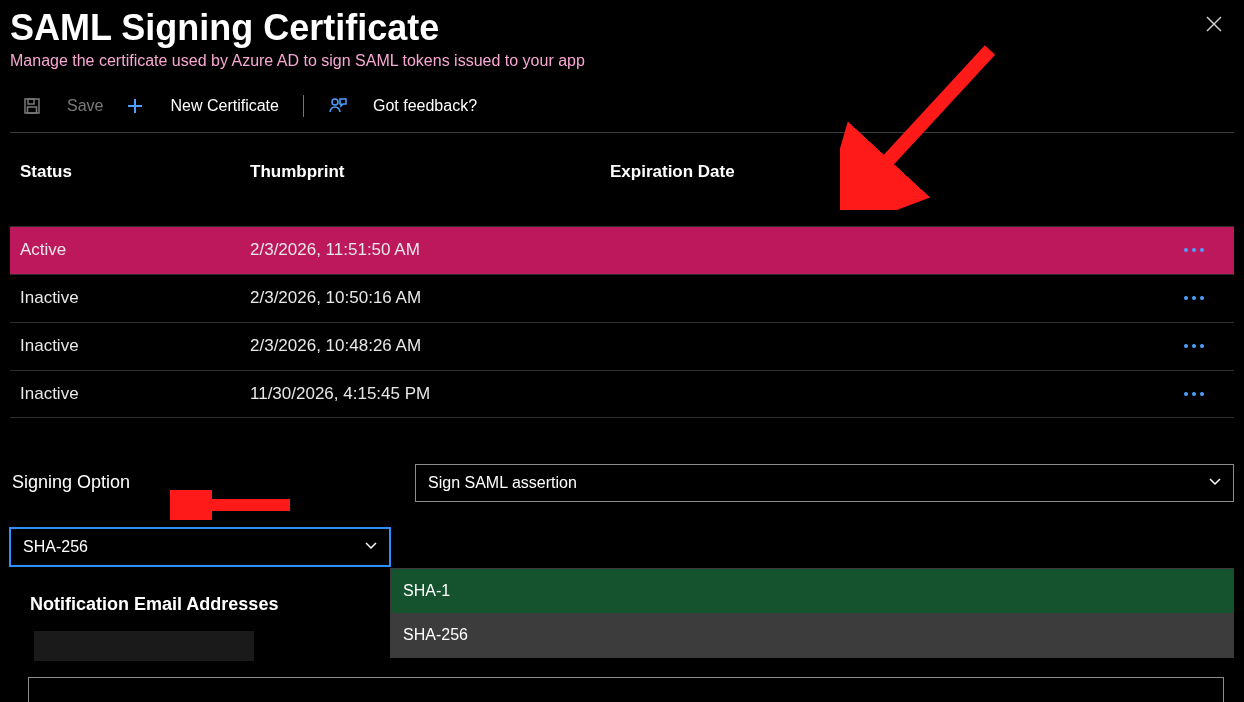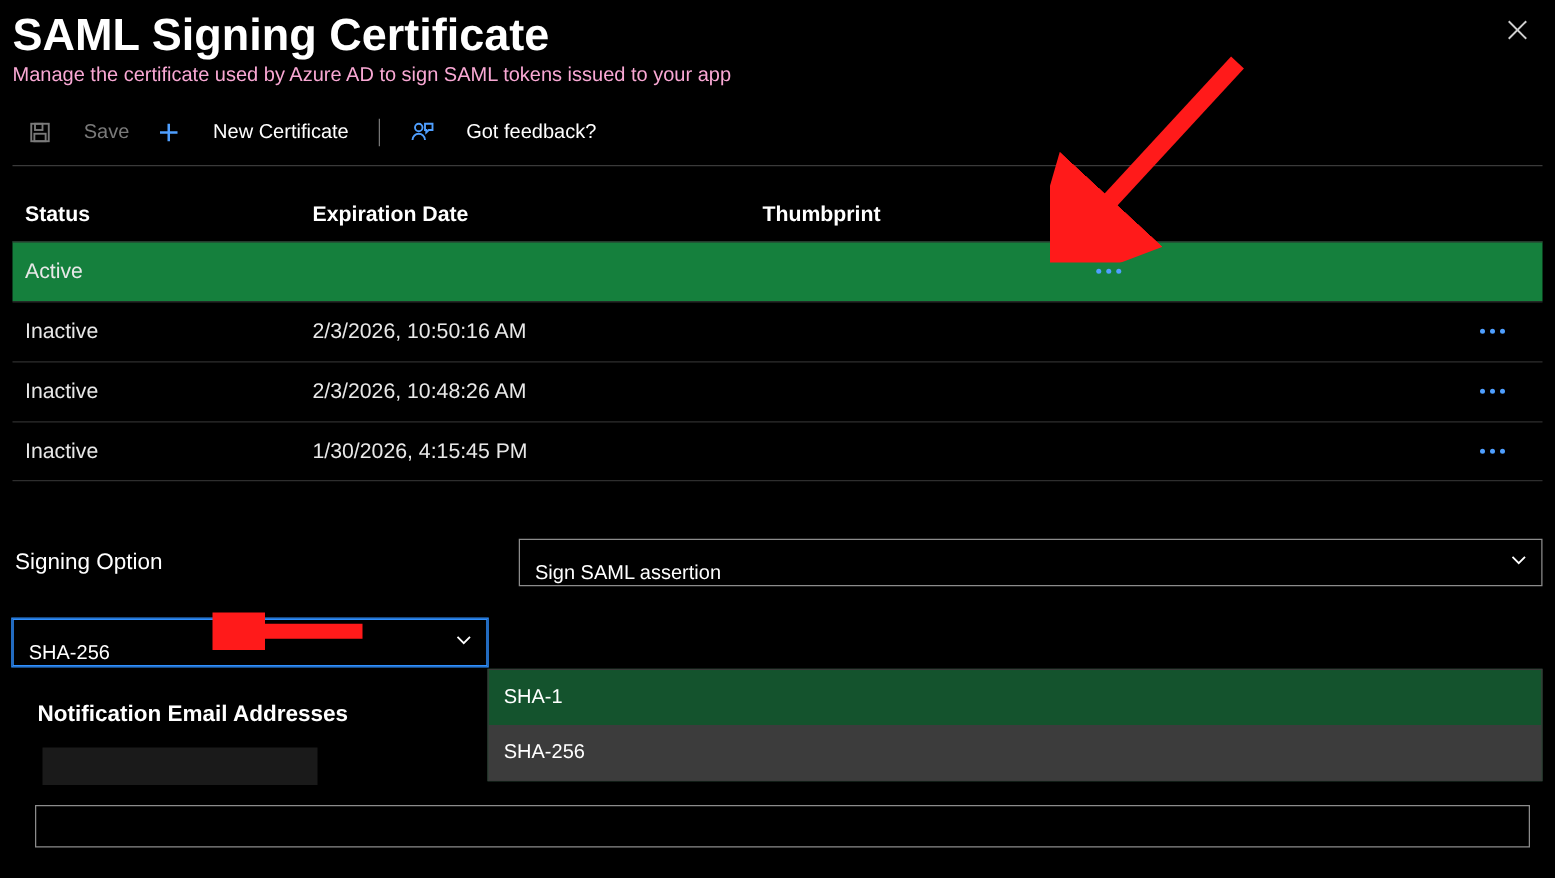--- a/index.html
+++ b/index.html
@@ -16,28 +16,28 @@
   .tb-item .lbl { font-size:16px; color:#fff; }
   .tb-item.disabled .lbl { color:#7a7a7a; }
   .tb-item .ic { width:20px; height:20px; display:inline-flex; align-items:center; justify-content:center; }
   .tb-sep { width:1px; height:22px; background:#767676; margin:0 8px; }
   .accent { color:#4f9fff; }
 
   .table { margin-top:18px; }
   .thead, .trow { display:grid; grid-template-columns: 230px 360px 1fr 60px; align-items:center; padding:0 10px; }
   .thead { height:42px; font-weight:600; font-size:17px; color:#fff; }
   .trow { height:48px; border-top:1px solid #2e2e2e; font-size:17px; color:#e8e8e8; }
-  .trow.sel { background:#15803d; }
+  .trow.sel { background:#be185d;margin-top:33px; }
   .dots { display:flex; gap:4px; justify-content:center; cursor:pointer; }
   .dots span { width:4px; height:4px; background:#4f9fff; border-radius:50%; display:inline-block; }
 
   .form { margin-top:46px; }
   .form-row { display:grid; grid-template-columns: 380px 1fr; align-items:center; margin-bottom:26px; position:relative;gap:25px; }
   .form-label { font-size:18px; color:#fff; padding-left:2px; }
-  .select { position:relative; height:38px; border:1px solid #8c8c8c; display:flex; align-items:flex-end; padding:0 12px; cursor:pointer; background:#000; }
+  .select { position:relative; height:38px; border:1px solid #8c8c8c; display:flex; align-items:center; padding:0 12px; cursor:pointer; background:#000; }
   .select.focused { border:1px solid #2f8fff; box-shadow:0 0 0 1px #2f8fff; }
   .select .val { font-size:16px; }
   .select .chev { position:absolute; right:10px; top:50%; transform:translateY(-50%); }
 
   .dropdown { position:absolute; left:380px; right:0; top:40px; background:#14532d; border:1px solid #3a3a3a; z-index:10; }
   .dd-item { height:44px; display:flex; align-items:center; padding:0 12px; font-size:16px; color:#fff; cursor:pointer; }
   .dd-item.hl { background:#3c3c3c; }
 
   .section-label { font-weight:600; font-size:18px; padding:4px 20px 10px 20px; margin-top:24px; }
   .email-redacted { width:220px; height:30px; background:#1a1a1a; margin:6px 0 10px 24px; }
@@ -94,26 +94,27 @@
             <path d="M12 3h6v5h-3l-2 2v-2h-1z"></path>
           </svg>
       </span>
       <span class="lbl">Got feedback?</span>
     </div>
   </div>
 
   <div class="table">
     <div class="thead">
       <div>Status</div>
+      <div>Thumbprint</div>
       <div>Expiration Date</div>
-      <div>Thumbprint</div>
       <div></div>
     </div>
     <div class="trow sel">
       <div>Active</div>
+      <div>2/3/2026, 11:51:50 AM</div>
       <div></div>
       <div class="dots">
           <span></span>
           <span></span>
           <span></span>
         </div>
     </div>
     <div class="trow">
       <div>Inactive</div>
       <div>2/3/2026, 10:50:16 AM</div>
@@ -129,21 +130,21 @@
       <div>2/3/2026, 10:48:26 AM</div>
       <div></div>
       <div class="dots">
           <span></span>
           <span></span>
           <span></span>
         </div>
     </div>
     <div class="trow" style="border-bottom:1px solid #2e2e2e;">
       <div>Inactive</div>
-      <div>1/30/2026, 4:15:45 PM</div>
+      <div>11/30/2026, 4:15:45 PM</div>
       <div></div>
       <div class="dots">
           <span></span>
           <span></span>
           <span></span>
         </div>
     </div>
   </div>
 
   <div class="form">

